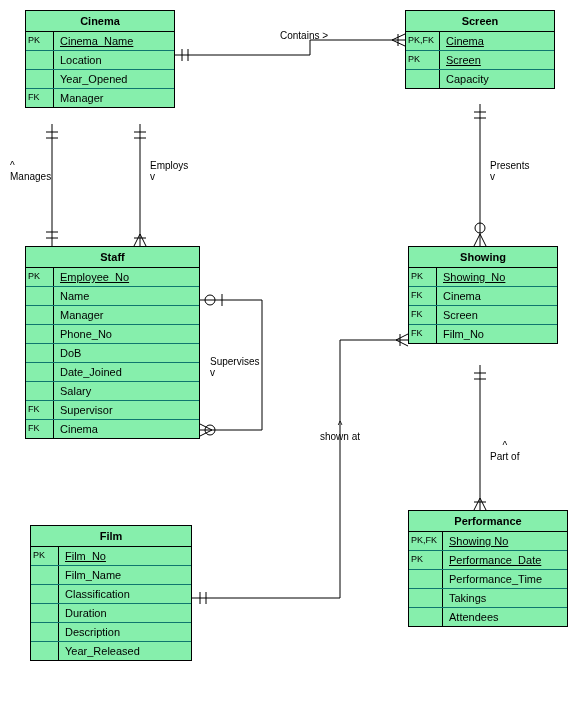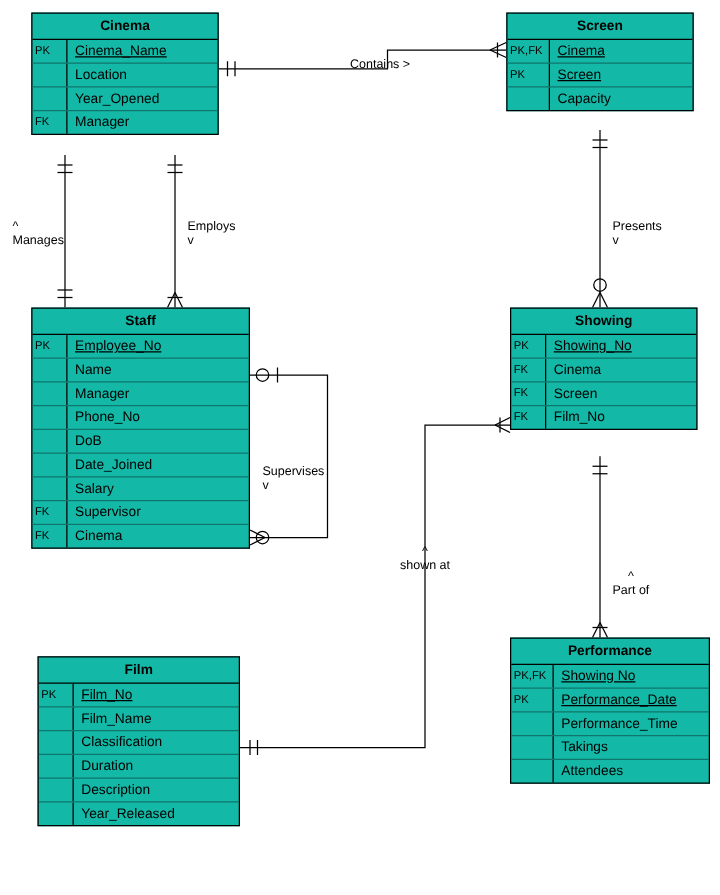--- a/index.html
+++ b/index.html
@@ -7,21 +7,21 @@
     font-family: Arial, sans-serif;
     font-size: 11px;
     background: #fff;
     width: 576px;
     height: 716px;
     position: relative;
   }
   .entity {
     position: absolute;
     border: 1px solid #000;
-    background: #14b8a6;
+    background: #86efac;
   }
   .entity-header {
     text-align: center;
     font-weight: bold;
     padding: 4px 0;
     border-bottom: 1px solid #000;
   }
   .entity-row {
     display: flex;
     border-bottom: 1px solid #0f766e;
@@ -39,21 +39,20 @@
     flex: 1;
     padding: 3px 6px;
   }
   .underline { text-decoration: underline; }
   .bold { font-weight: normal; }
   .label {
     position: absolute;
     font-size: 10px;
     background: transparent;
     white-space: pre;
-    margin-top: 16px;
   }
   svg.connector-layer {
     position: absolute;
     top: 0; left: 0;
     width: 576px; height: 716px;
     pointer-events: none;
   }
   line, path, polyline, circle {
     stroke: #000;
     fill: none;

